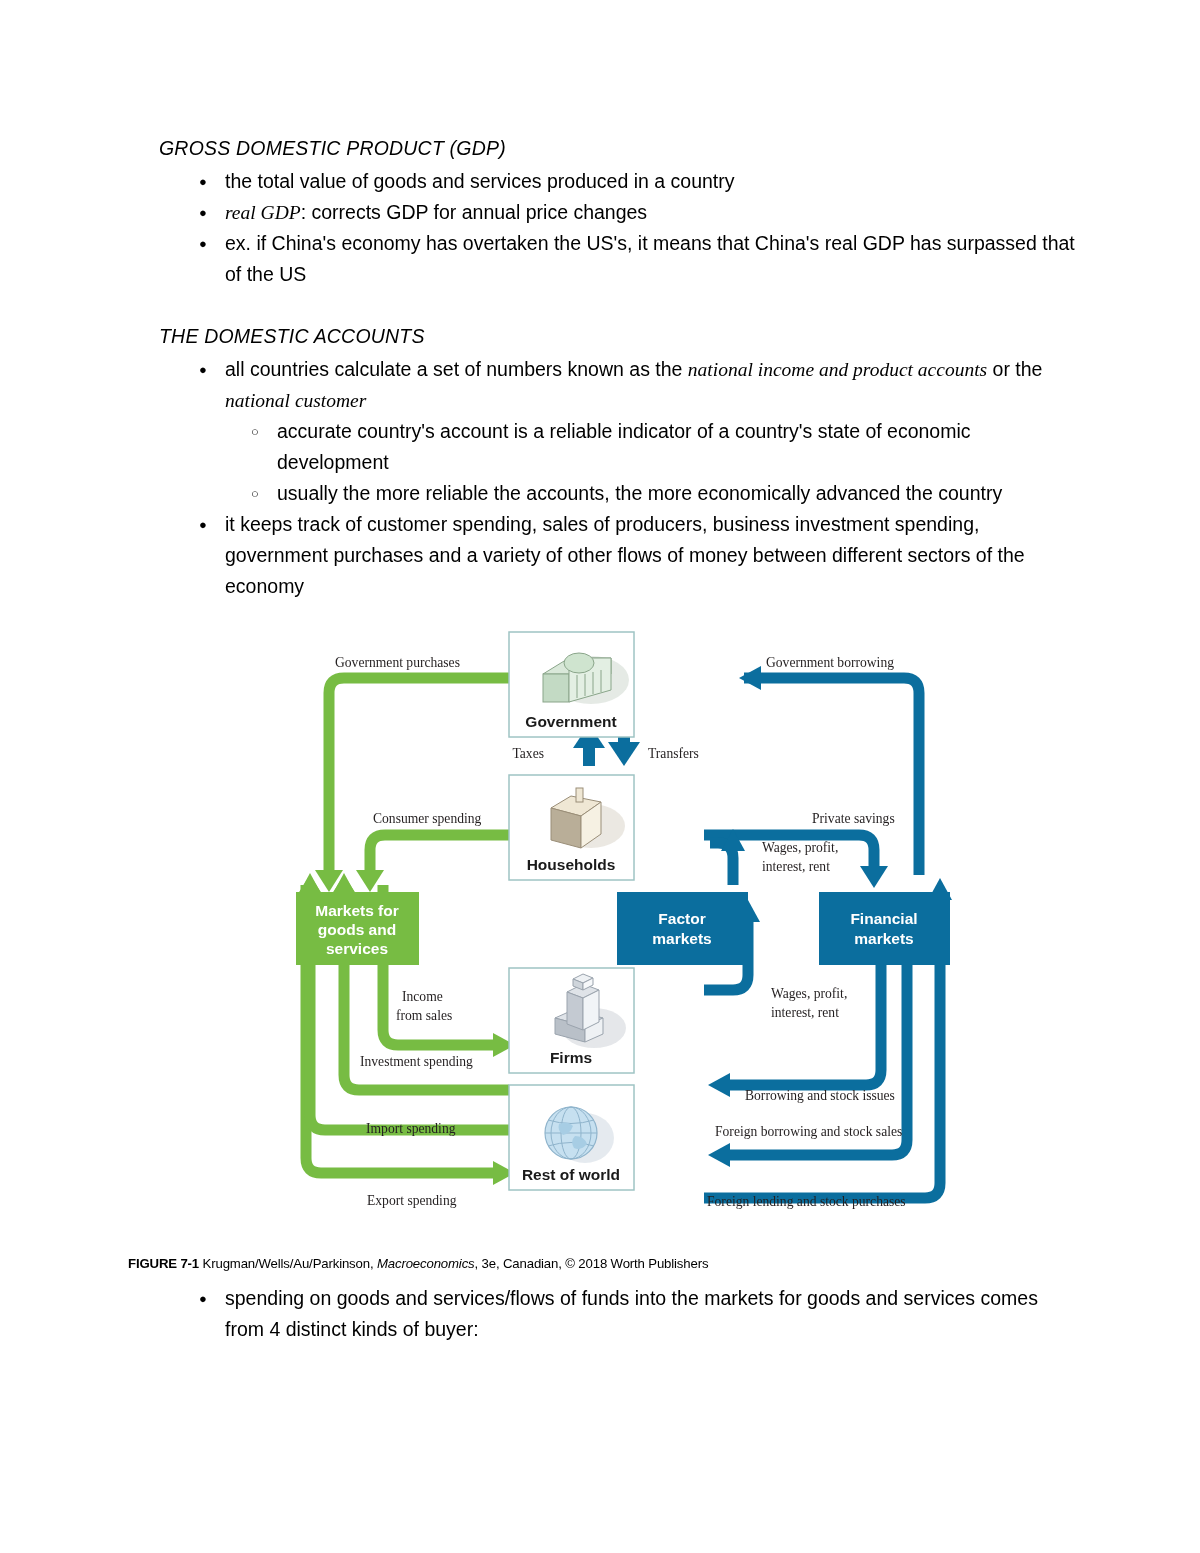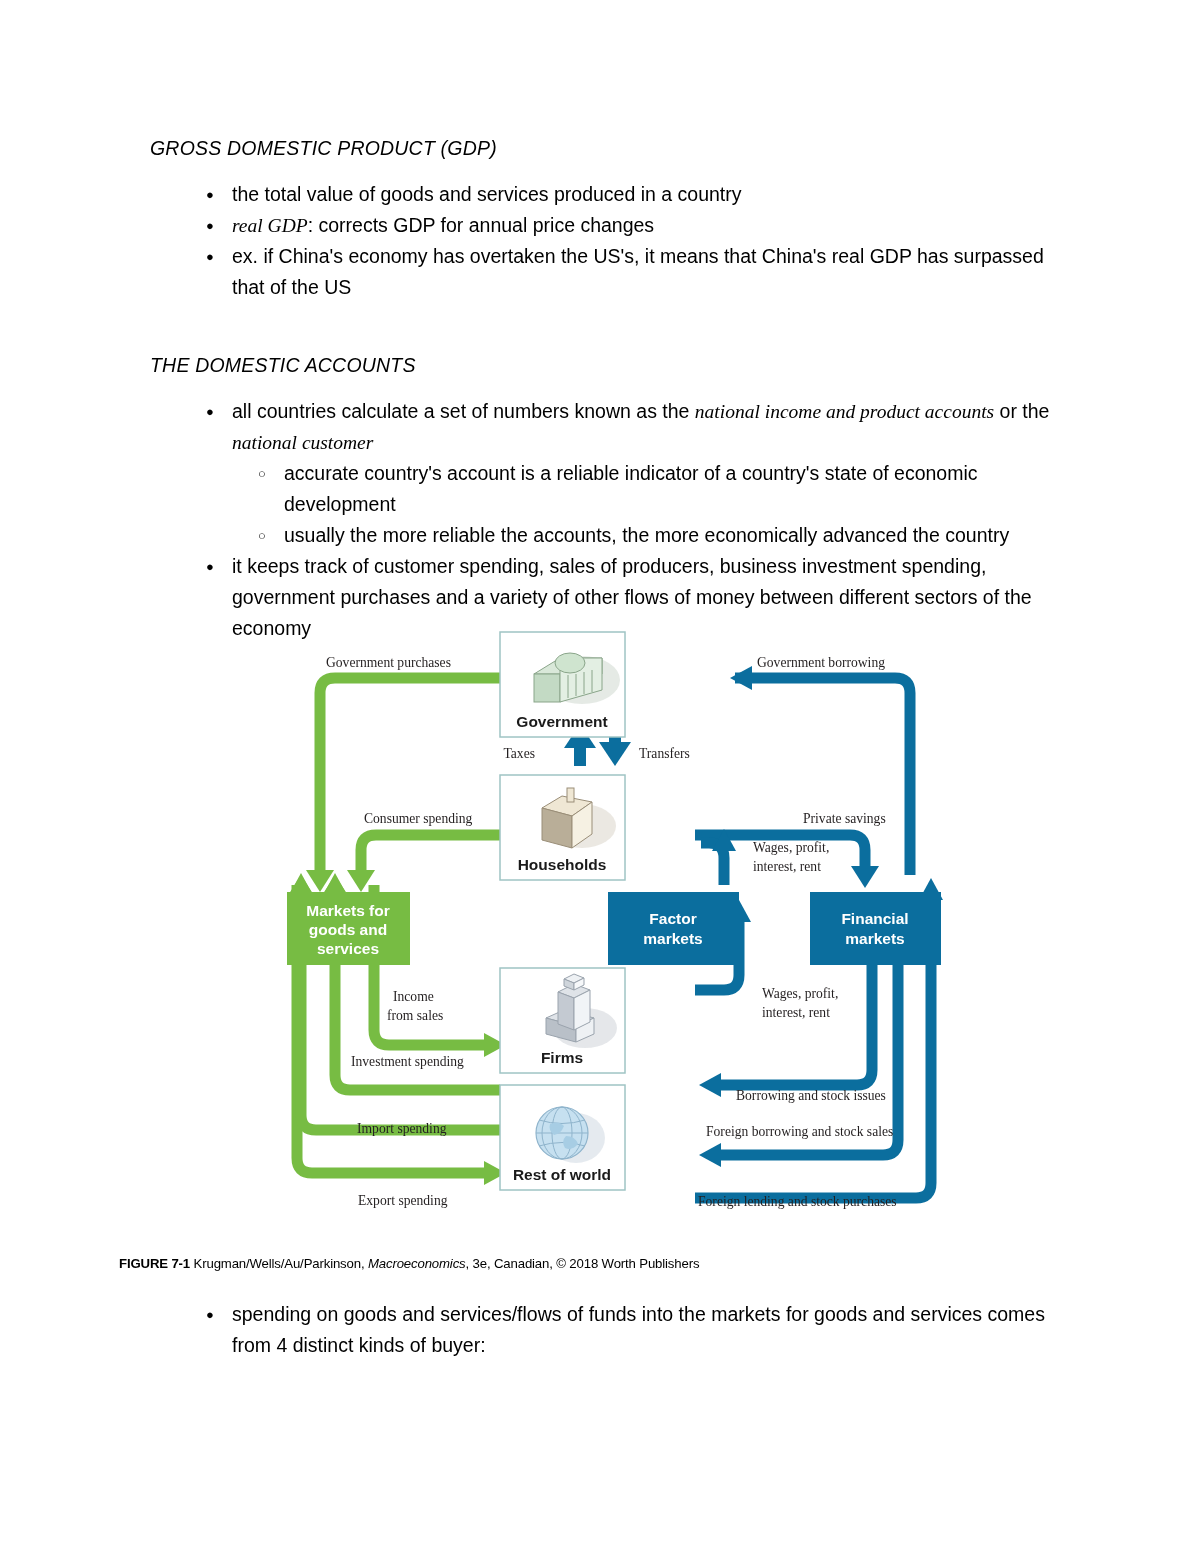--- a/index.html
+++ b/index.html
@@ -11,21 +11,21 @@
     width: 1200px;
     height: 1553px;
     position: relative;
     font-family: "Liberation Sans", sans-serif;
     color: #000000;
     overflow: hidden;
   }
 
   .page {
     position: absolute;
-    left: 7px; top: 0;
+    left: 16px; top: 0;
     width: 1036px;
     height: 1553px;
   }
 
   .notes {
     position: absolute;
     left: 143px;
     top: 133px;
     width: 920px;
   }
@@ -34,21 +34,21 @@
     font-style: italic;
     font-size: 19.5px;
     line-height: 30px;
     letter-spacing: 0.2px;
     margin: 0 0 3px 0;
     white-space: nowrap;
   }
 
   ul.lvl1 {
     list-style: none;
-    margin: 16px;
+    margin: 0;
     padding: 0 0 0 40px;
   }
   ul.lvl2 {
     list-style: none;
     margin: 0;
     padding: 0 0 0 52px;
   }
   ul.lvl3 {
     list-style: none;
     margin: 0;

